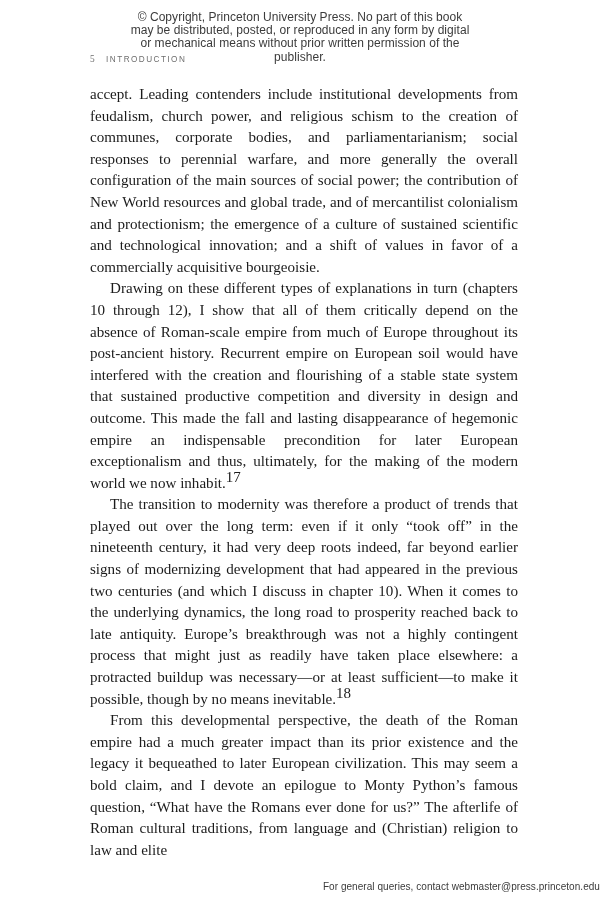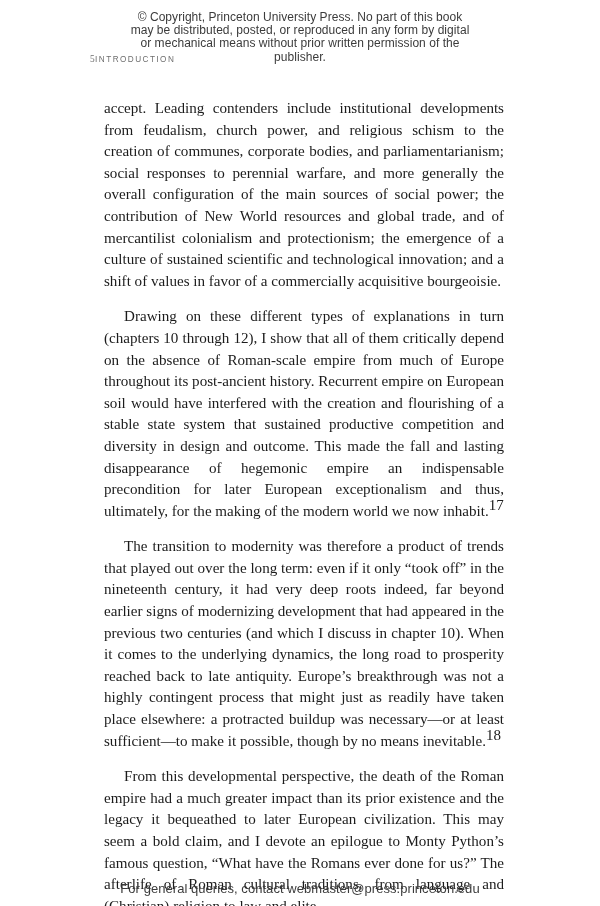--- a/index.html
+++ b/index.html
@@ -41,31 +41,32 @@
     letter-spacing: 1.45px;
     white-space: nowrap;
   }
   .running-head .folio {
     font-family: "Liberation Serif", "DejaVu Serif", serif;
     font-size: 9.4px;
     letter-spacing: 0.4px;
     color: #6e6e6e;
   }
   .running-head .rh-title {
+    margin-left: 11px;
   }
 
   
   .text-block {
     position: absolute;
     left: 90px;
     top: 84px;
     width: 428px;
   }
   .body-par {
-    margin: 14px;
+    margin: 0;
     font-size: 15.1px;
     line-height: 21.6px;
     color: #1b1b1b;
     text-align: justify;
     text-justify: inter-word;
     hyphens: manual;
     -webkit-hyphens: manual;
   }
   .body-par.indented {
     text-indent: 20px;
@@ -75,23 +76,23 @@
     vertical-align: super;
     line-height: 0;
   }
 
   
   .page-footer {
     position: absolute;
     left: 0;
     top: 881px;
     width: 600px;
-    text-align: center;
+    text-align: right;
     font-family: "Liberation Sans", "DejaVu Sans", sans-serif;
-    font-size: 13px;
+    font-size: 10px;
     color: #3b3b3b;
     letter-spacing: 0.05px;
   }
 </style>
 </head>
 <body>
 
 <div class="page">
 
   <div class="copyright-notice">© Copyright, Princeton University Press. No part of this book may be distributed, posted, or reproduced in any form by digital or mechanical means without prior written permission of the publisher.</div>

